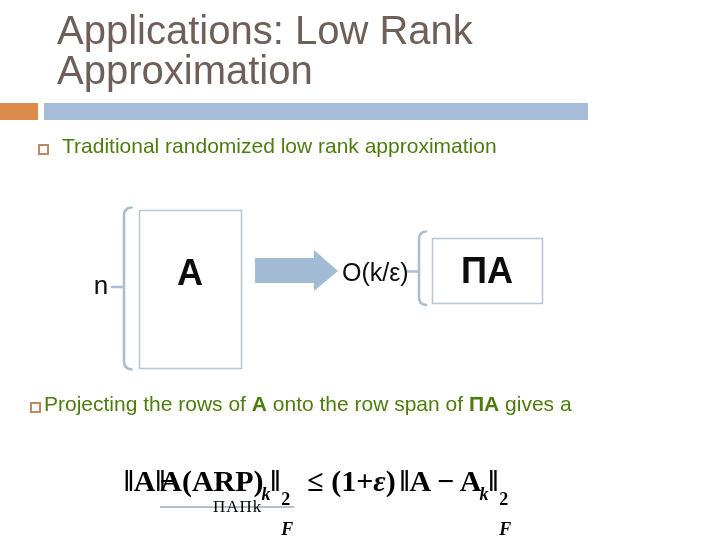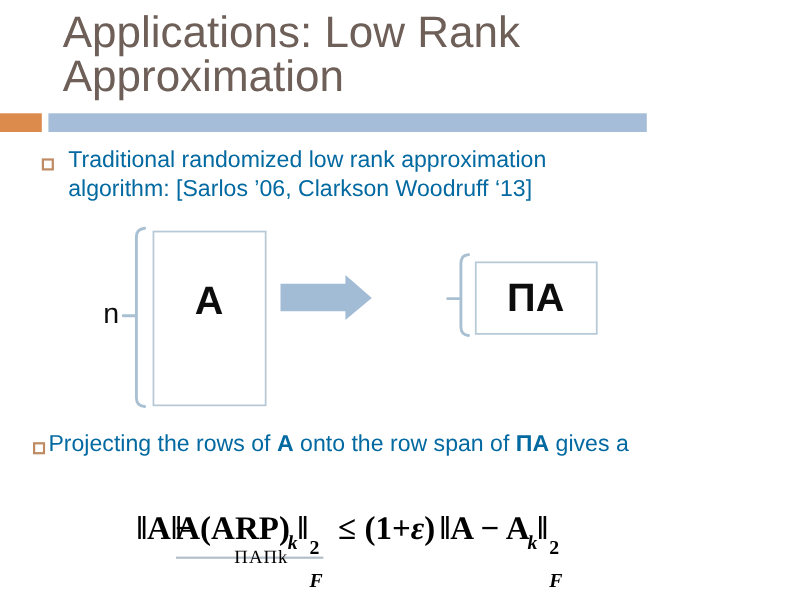--- a/index.html
+++ b/index.html
@@ -15,21 +15,21 @@
   .title { position:absolute; left:57px; top:10px; margin:0; font-weight:normal;
            font-size:40px; line-height:40px; color:#6E6058; letter-spacing:0px; }
   .title .tline { display:block; }
 
   
   .sq { position:absolute; width:7px; height:7px; border:2px solid #BF8A62; background:#fff; }
   .sq1 { left:38px; top:144px; }
   .sq2 { left:30px; top:402px; }
 
   
-  .body-text { position:absolute; font-size:21px; line-height:26px; color:#0369a1; white-space:nowrap; }
+  .body-text { position:absolute; font-size:21px; line-height:26px; color:#4d7c0f; white-space:nowrap; }
   .b1 { left:62px; top:133px; }
   .b2 { left:44px; top:391px; }
   .body-text b { font-weight:bold; }
 
   
   .diag-label { position:absolute; color:#0d0d0d; }
   .n-label { left:90px; top:270px; width:22px; font-size:26px; text-align:center; }
   .a-label { left:139px; top:252px; width:102px; font-size:36px; font-weight:bold; text-align:center; }
   .okeps-label { left:342px; top:258px; font-size:25px; }
   .pa-label { left:432px; top:250px; width:110px; font-size:36px; font-weight:bold; text-align:center; }
@@ -59,33 +59,33 @@
   <div class="bar bar-blue"></div>
 
   <h1 class="title">
     <span class="tline">Applications: Low Rank</span>
     <span class="tline">Approximation</span>
   </h1>
 
   <span class="sq sq1"></span>
   <div class="body-text b1">
     <div>Traditional randomized low rank approximation</div>
-    <div>algorithm: [Sarlos ’06, Clarkson Woodruff ‘13]</div>
   </div>
 
   <svg class="diagram-svg" viewBox="0 0 720 540">
     <path d="M 131.5 207.5 Q 124 208 124 215.5 L 124 361.5 Q 124 369 131.5 369.5 M 112 287 L 124 287" fill="none" stroke="#A9C0D2" stroke-width="2.6" stroke-linecap="round"></path>
     <rect x="139.5" y="210.5" width="102" height="158" fill="#ffffff" stroke="#B7C9D6" stroke-width="1.6"></rect>
     <polygon points="255,258 314,258 314,250 338,271 314,291 314,283 255,283" fill="#A3BCD6"></polygon>
     <path d="M 426 231.5 Q 419 232 419 239.5 L 419 297 Q 419 304.5 426 305 M 407 271.5 L 419 271.5" fill="none" stroke="#A9C0D2" stroke-width="2.6" stroke-linecap="round"></path>
     <rect x="432.5" y="238.5" width="110" height="65" fill="#ffffff" stroke="#B7C9D6" stroke-width="1.6"></rect>
   </svg>
 
   <div class="diag-label n-label">n</div>
   <div class="diag-label a-label">A</div>
+  <div class="diag-label okeps-label">O(k/ε)</div>
   <div class="diag-label pa-label">ΠA</div>
 
   <span class="sq sq2"></span>
   <div class="body-text b2">
     <div><span>Projecting the rows of </span><b>A</b><span> onto the row span of </span><b>ΠA</b><span> gives a</span></div>
   </div>
 
   <div class="formula">
     <span class="strike"></span>
     <span class="overlay-small">ΠΑΠk</span>

